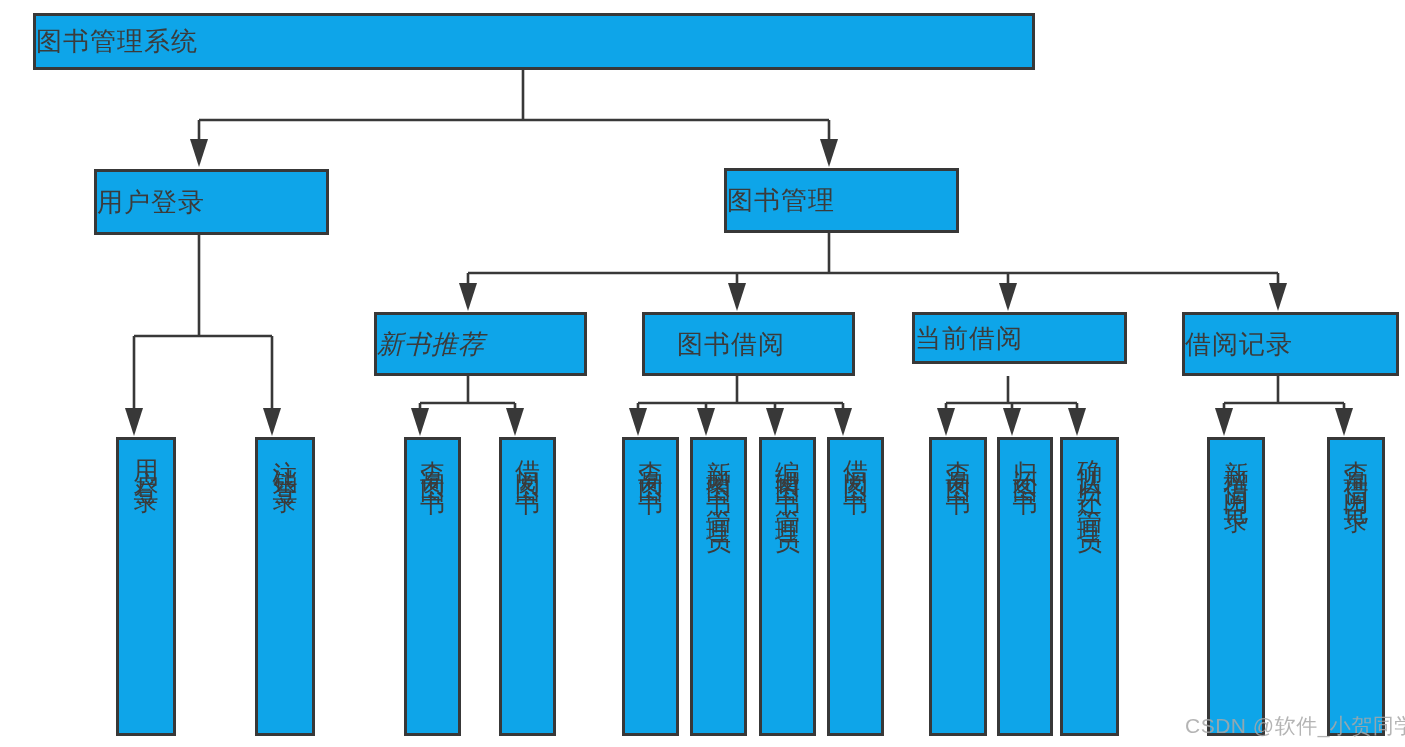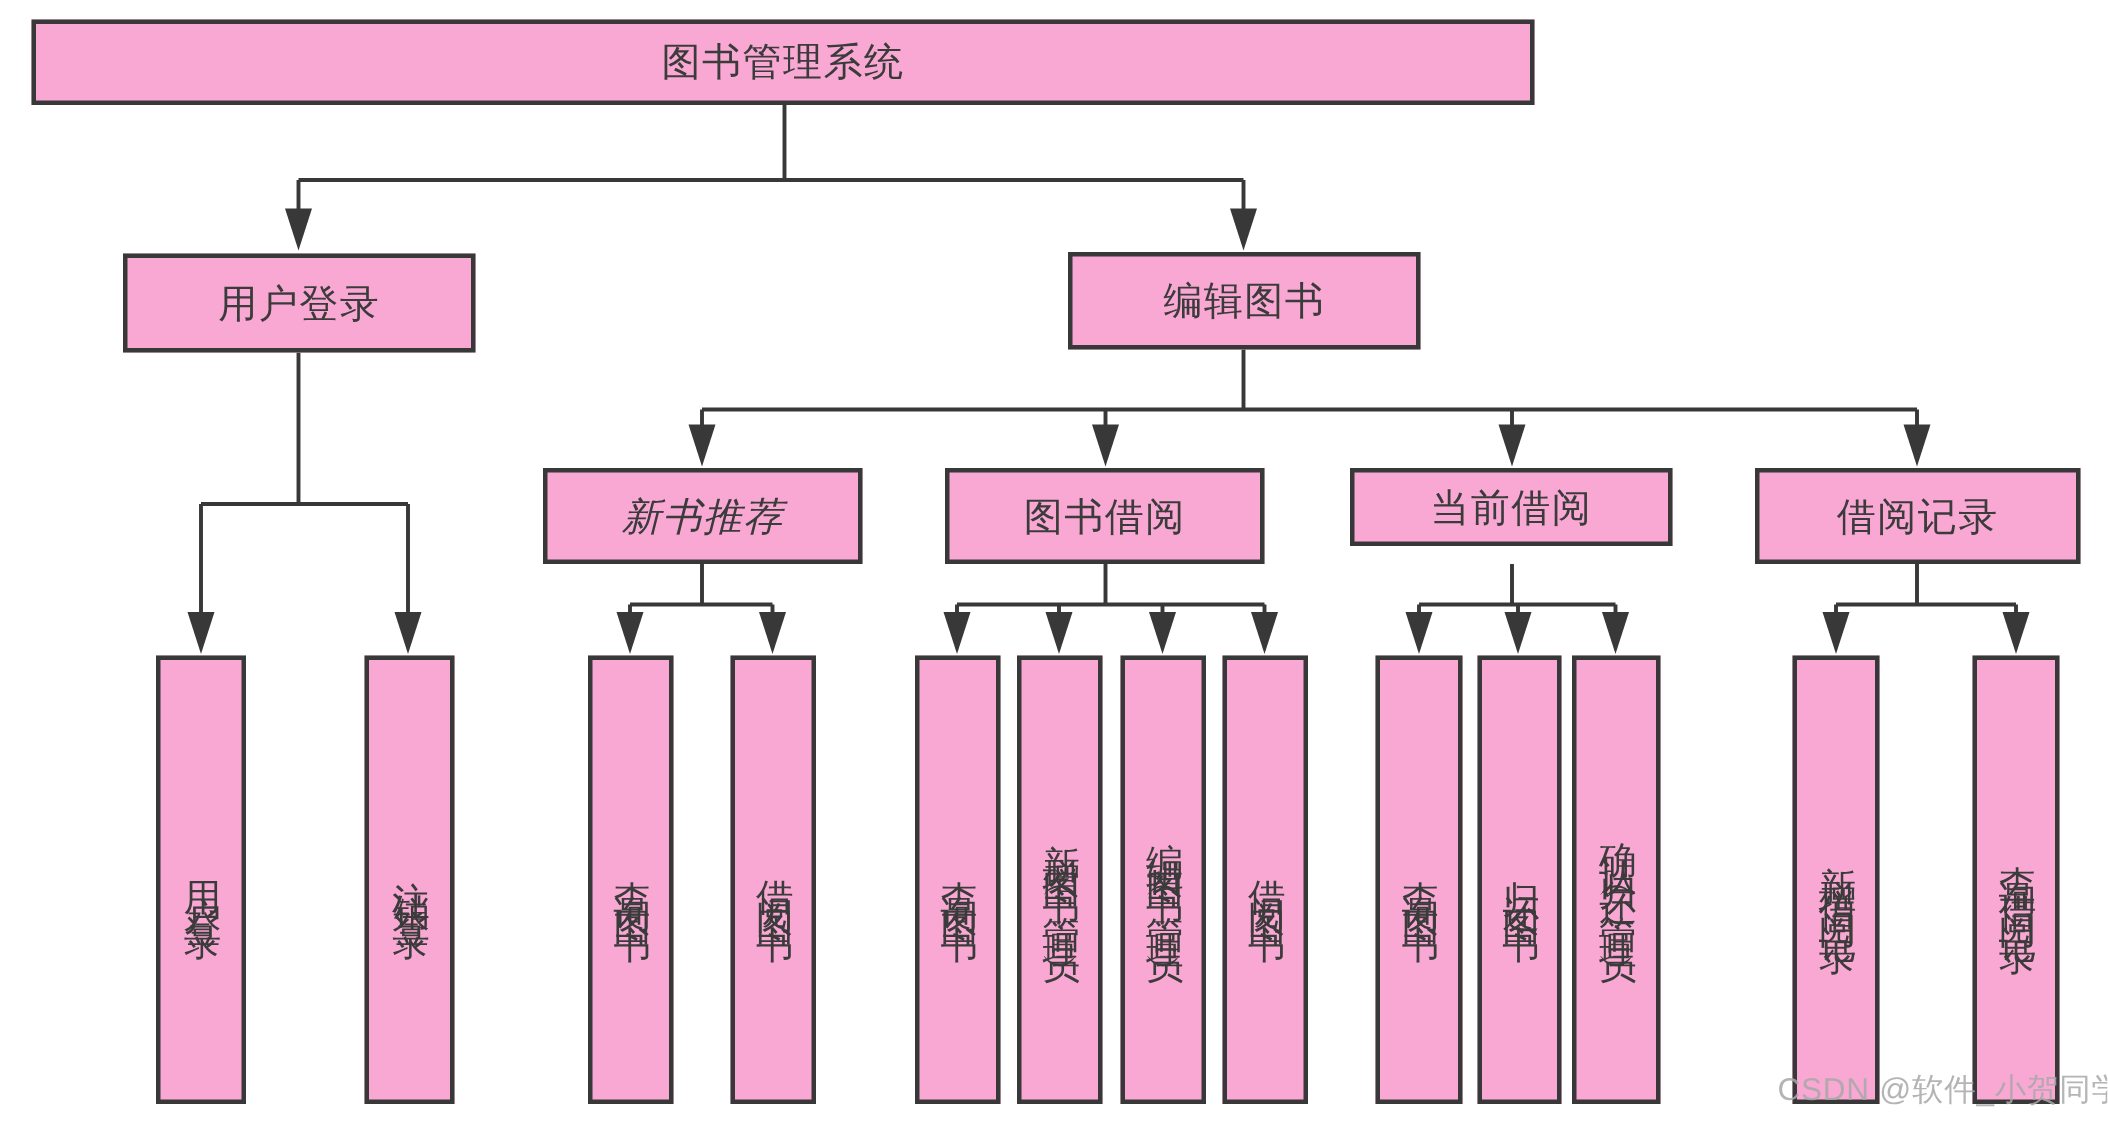--- a/index.html
+++ b/index.html
@@ -17,23 +17,24 @@
     color:var(--text);
     overflow:hidden;
   }
   svg.connectors{position:absolute;left:0;top:0;z-index:1;}
   .connectors path{stroke:var(--line);stroke-width:2.6;fill:none;}
   .connectors polygon{fill:var(--line);stroke:none;}
   .node{
     position:absolute;
     box-sizing:border-box;
     border:3px solid var(--line);
-    background:#f9a8d4;
-    display:flex;align-items:center;justify-content:center;
+    background:#0ea5e9;
+    display:flex;align-items:center;
     z-index:2;
+    margin-left:12px;
   }
   .hbox{font-size:26px;letter-spacing:1px;white-space:nowrap;}
   .root{font-size:26px;}
   .vbox{
     top:437px;height:299px;
     writing-mode:vertical-rl;
     text-orientation:mixed;
     font-size:25px;
     letter-spacing:10px;
     line-height:1.0;
@@ -107,27 +108,27 @@
   </svg>
 
   <div class="node hbox root" style="left:21px;top:13px;width:1002px;height:57px;">
     <span>图书管理系统</span>
   </div>
 
   <div class="node hbox" style="left:82px;top:169px;width:235px;height:66px;">
     <span>用户登录</span>
   </div>
   <div class="node hbox" style="left:712px;top:168px;width:235px;height:65px;">
-    <span>编辑图书</span>
+    <span>图书管理</span>
   </div>
 
   <div class="node hbox" style="left:362px;top:312px;width:213px;height:64px;font-style:italic;">
     <span>新书推荐</span>
   </div>
-  <div class="node hbox" style="left:630px;top:312px;width:213px;height:64px;">
+  <div class="node hbox" style="left:630px;top:312px;width:213px;height:64px;padding-left:32px;">
     <span>图书借阅</span>
   </div>
   <div class="node hbox" style="left:900px;top:312px;width:215px;height:52px;">
     <span>当前借阅</span>
   </div>
   <div class="node hbox" style="left:1170px;top:312px;width:217px;height:64px;">
     <span>借阅记录</span>
   </div>
 
   <div class="node vbox" style="left:104px;width:60px;">

